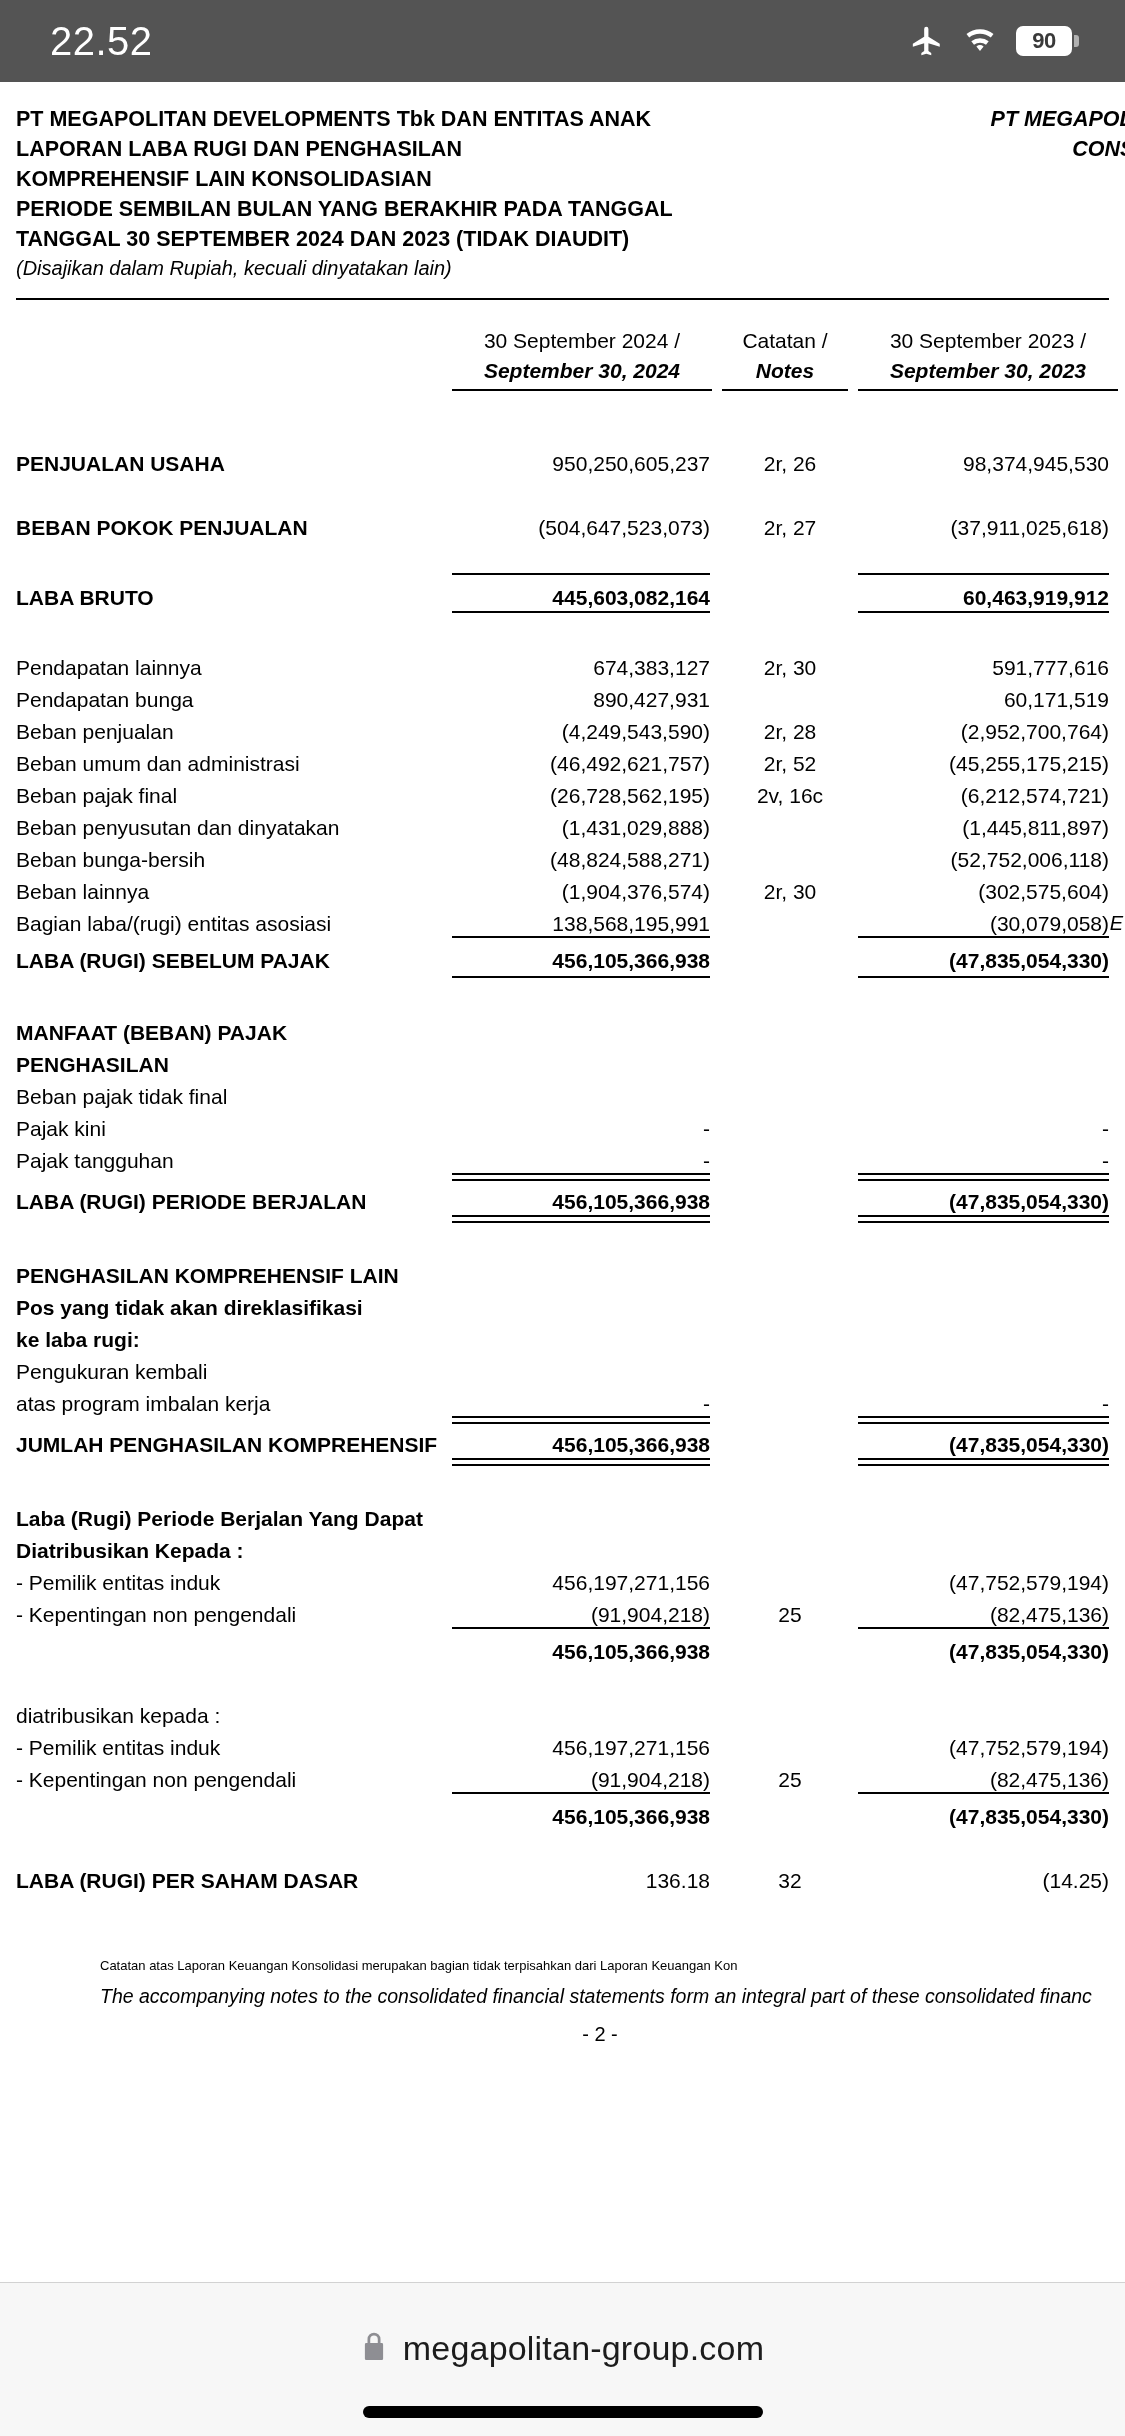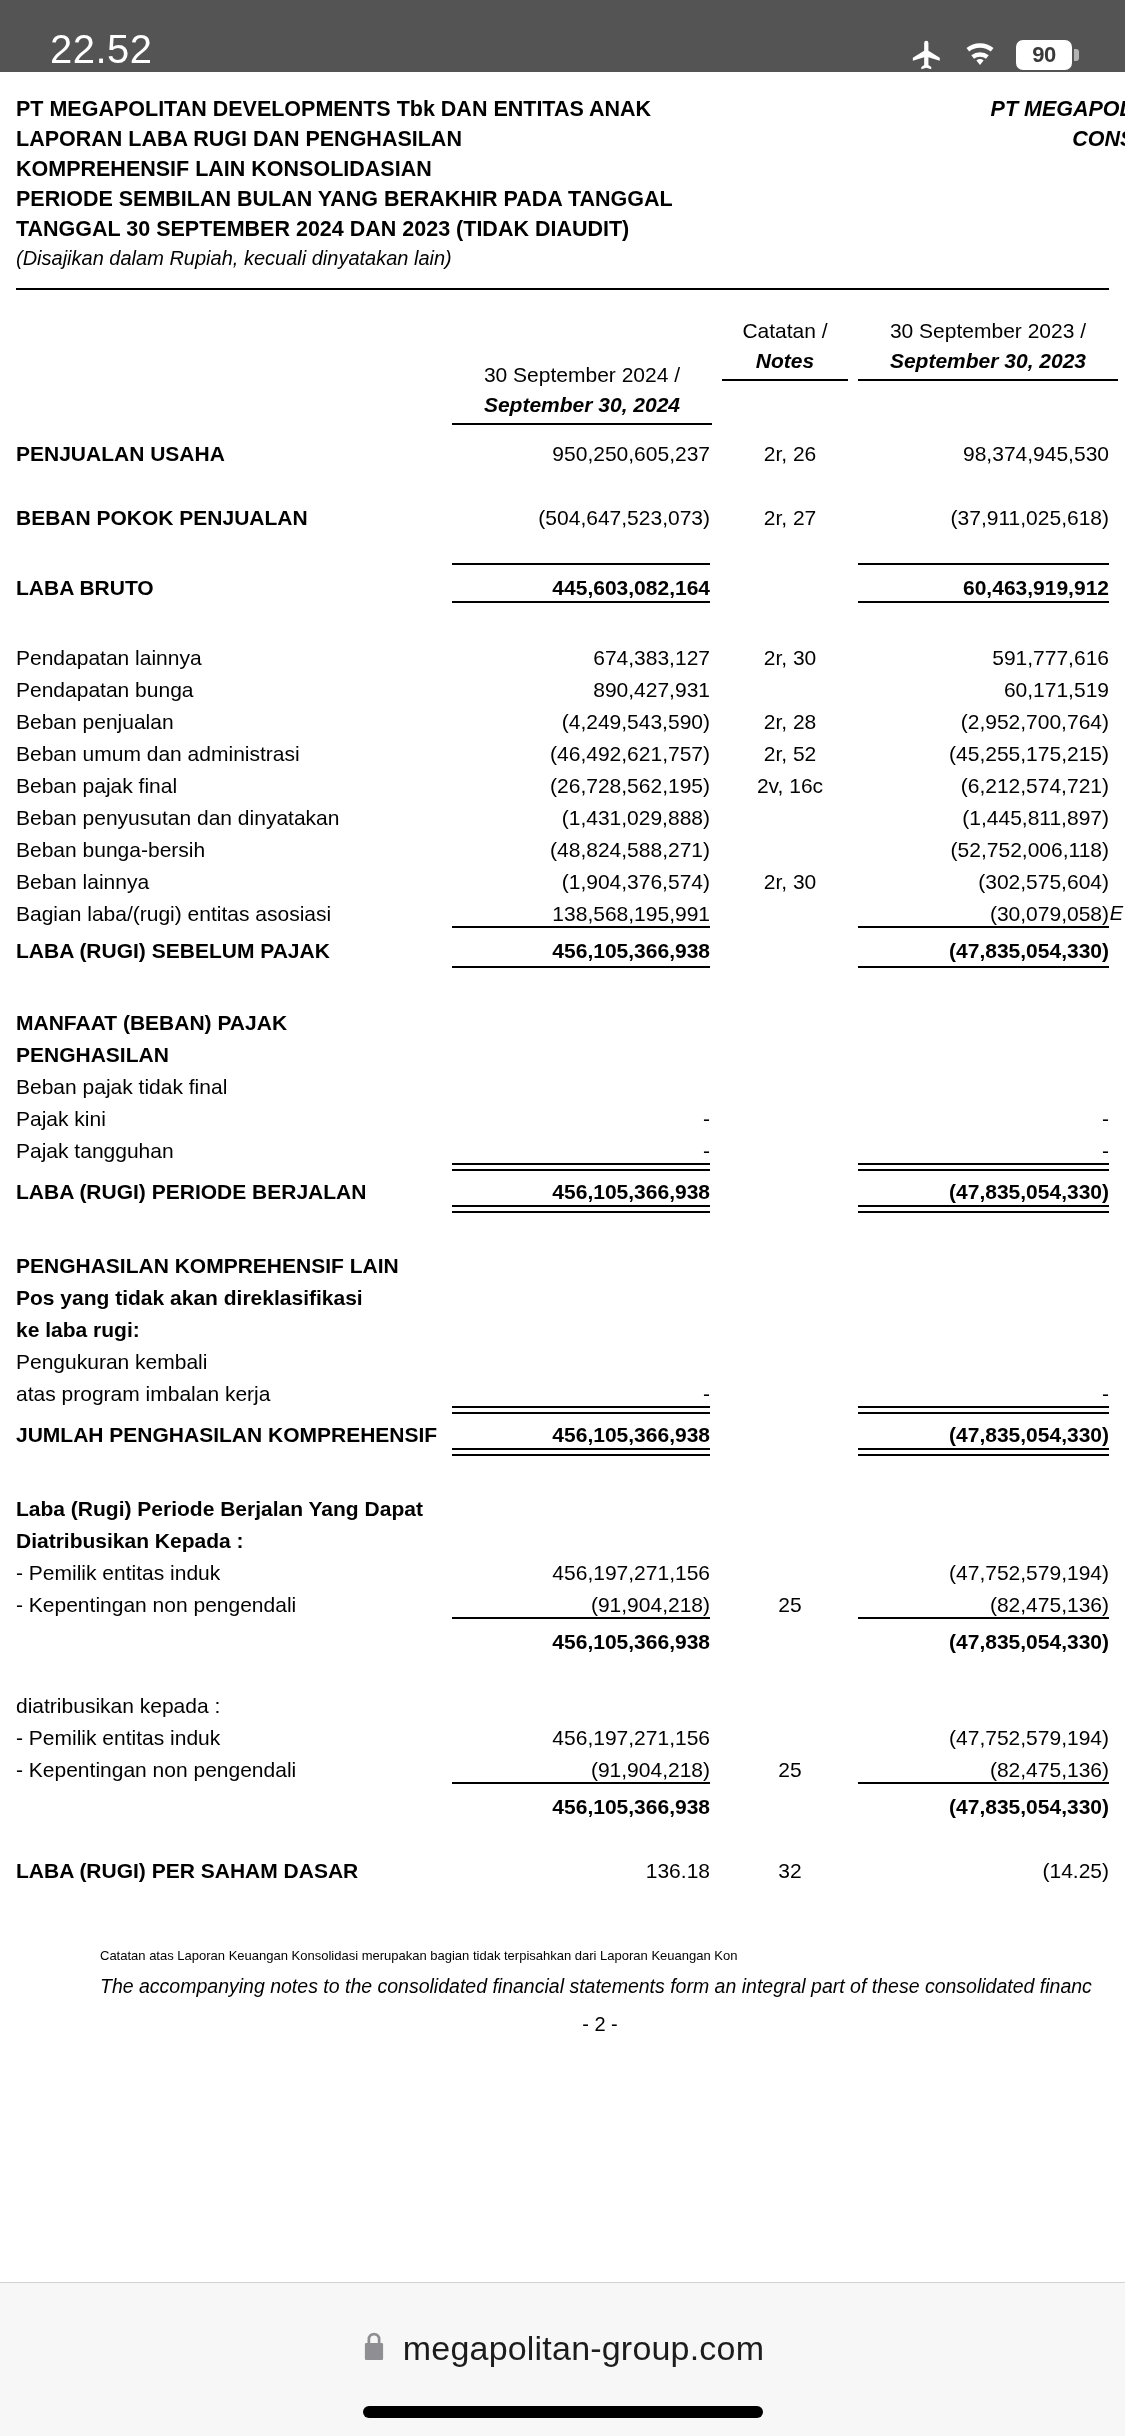--- a/index.html
+++ b/index.html
@@ -10,24 +10,24 @@
   body {
     width: 1125px;
     height: 2436px;
     font-family: "Liberation Sans", sans-serif;
     overflow: hidden;
     position: relative;
   }
 
   
   .status-bar {
-    height: 72px;
+    height: 82px;
     background: #545454;
     display: flex;
-    align-items: flex-end;
+    align-items: center;
     justify-content: space-between;
     padding: 0 46px 0 50px;
     box-sizing: border-box;
   }
   .status-time {
     color: #ffffff;
     font-size: 40px;
     letter-spacing: 0.5px;
     font-weight: 400;
   }
@@ -127,21 +127,21 @@
     margin-top: 26px;
   }
   .ch {
     position: absolute;
     text-align: center;
     line-height: 30px;
   }
   .ch .l1 { font-size: 21px; font-weight: 400; }
   .ch .l2 { font-size: 21px; font-weight: 700; font-style: italic; }
   .ch .ul { border-bottom: 2.5px solid #000; margin-top: 3px; }
-  .ch-2024 { left: 452px; width: 260px; margin-top: 44px; }
+  .ch-2024 { left: 452px; width: 260px; }
   .ch-notes { left: 722px; width: 126px; }
   .ch-2023 { left: 858px; width: 260px; }
 
   
   table.fin {
     width: 1125px;
     border-collapse: collapse;
     table-layout: fixed;
   }
   table.fin td { padding: 0; vertical-align: bottom; }

